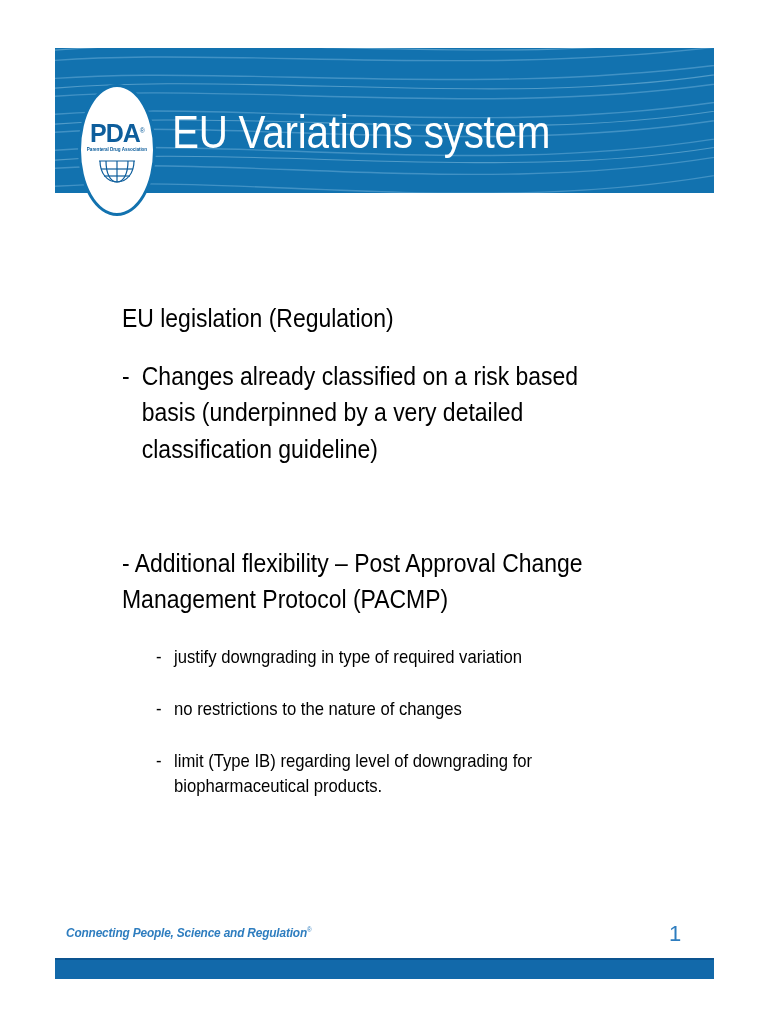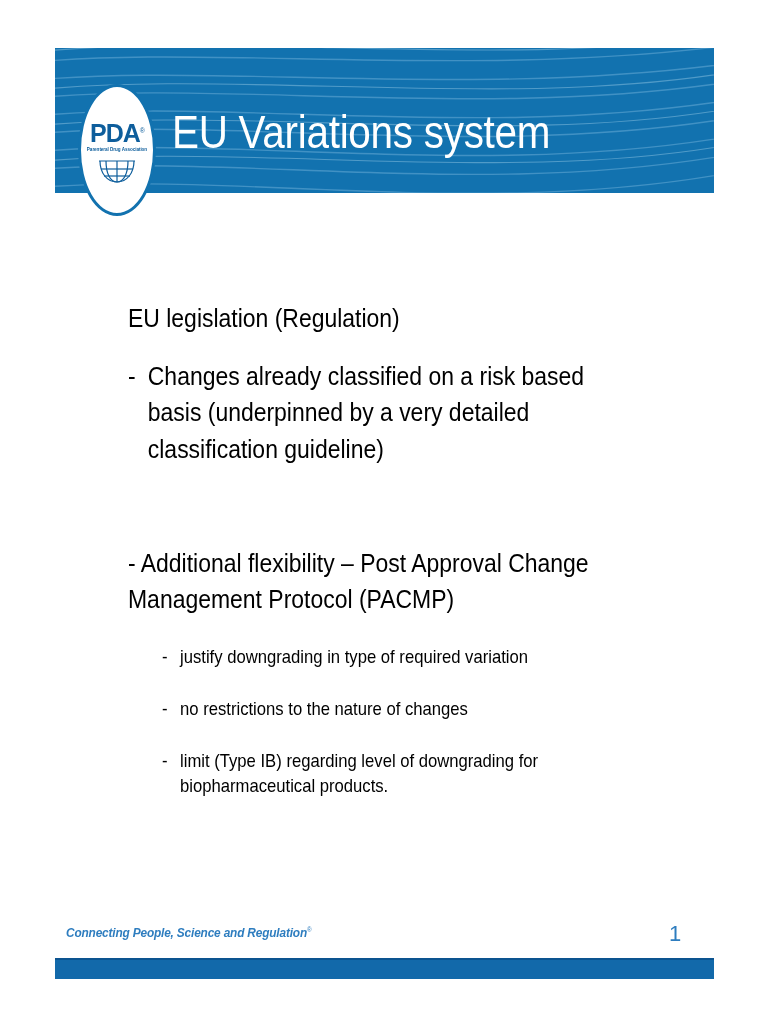--- a/index.html
+++ b/index.html
@@ -115,21 +115,21 @@
   }
   .logo-globe {
     margin-top: 3px;
     width: 40px;
     height: 28px;
   }
 
   
   .content {
     position: absolute;
-    left: 6px;
+    left: 0;
     top: 300px;
     width: 608px;
   }
 
   .lvl1 {
     position: relative;
     margin-left: 122px;
     width: 530px;
     color: #000000;
     font-family: "Liberation Sans", sans-serif;

